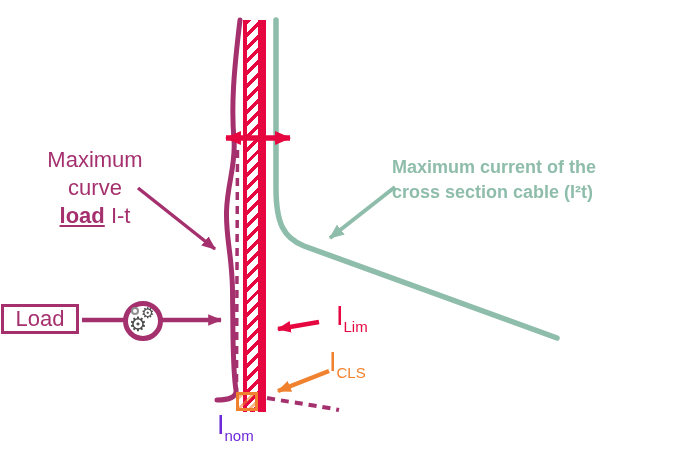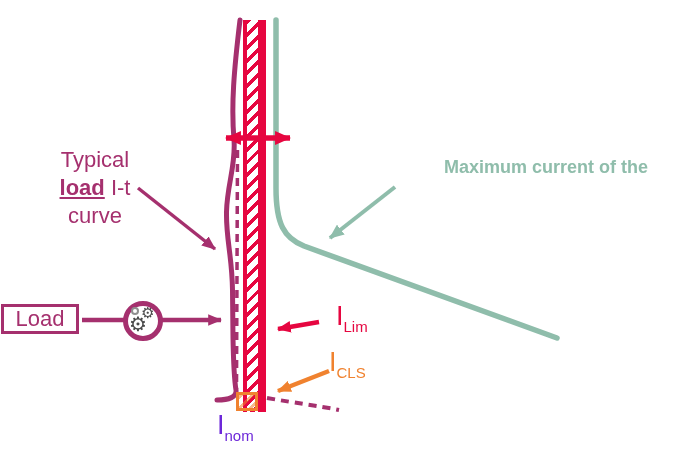--- a/index.html
+++ b/index.html
@@ -25,21 +25,21 @@
 
   
   .typical-label{
     position:absolute;left:37px;top:146px;width:116px;text-align:center;
     color:#a5306e;font-size:22px;line-height:28px;
   }
   .ul-bold{font-weight:bold;text-decoration:underline;}
 
   
   .max-label{
-    position:absolute;left:392px;top:155px;width:256px;text-align:right;
+    position:absolute;left:392px;top:155px;width:256px;text-align:left;
     color:#8fbdab;font-weight:bold;font-size:18px;line-height:25px;
   }
 
   
   .load-box{
     position:absolute;left:1px;top:304px;width:78px;height:30px;box-sizing:border-box;
     border:3px solid #a5306e;background:#fff;color:#a5306e;font-size:22px;
     display:flex;align-items:center;justify-content:center;
   }
 
@@ -110,27 +110,28 @@
     <path d="M395,187 L330,238" fill="none" stroke="#8fbdab" stroke-width="4" marker-end="url(#ah-teal)"></path>
 
     <path d="M319,322 L278,329" fill="none" stroke="#e60640" stroke-width="4.5" marker-end="url(#ah-red)"></path>
 
     <path d="M329,371 L278,391" fill="none" stroke="#f0822f" stroke-width="4.5" marker-end="url(#ah-orange)"></path>
   </svg>
 
   <div class="cls-box"></div>
 
   <div class="typical-label">
-    <div>Typical</div>
+    <div>Maximum</div>
+    <div>curve</div>
     <div><span class="ul-bold">load</span> <span>I-t</span></div>
-    <div>curve</div>
   </div>
 
   <div class="max-label">
     <div>Maximum current of the</div>
+    <div>cross section cable (I²t)</div>
   </div>
 
   <div class="load-box">
     <span>Load</span>
   </div>
 
   <div class="gear-circle">
     <span class="dot-circle"></span>
     <span class="glyph gear-small">⚙</span>
     <span class="glyph gear-big">⚙</span>

